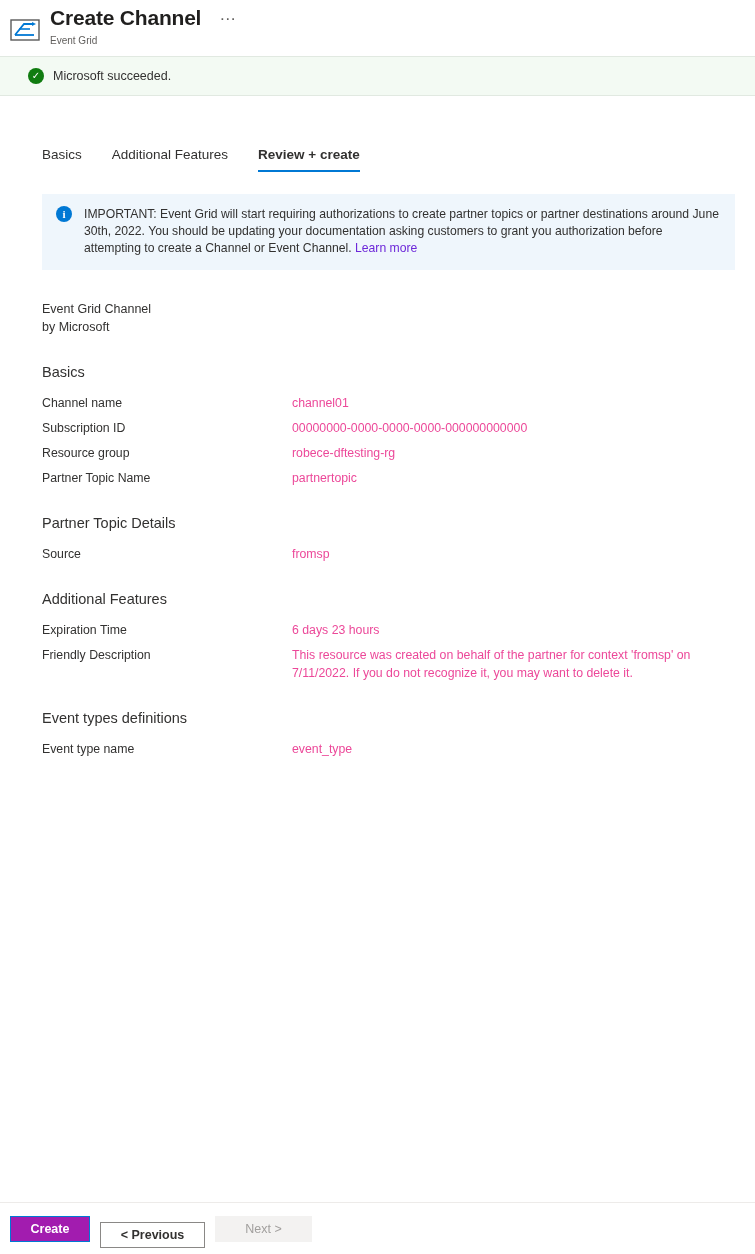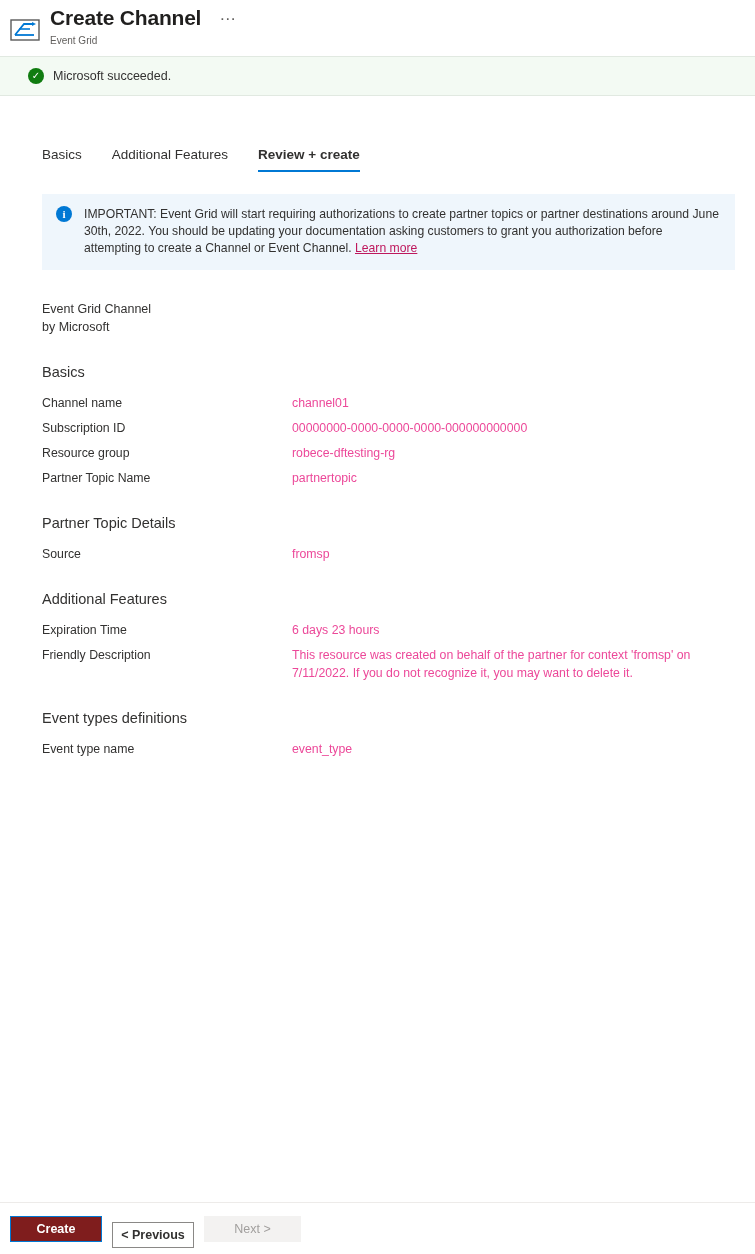--- a/index.html
+++ b/index.html
@@ -128,22 +128,21 @@
     margin-right: 12px;
     flex: 0 0 auto;
     font-family: "Liberation Serif", serif;
   }
   .info-text {
     font-size: 12.2px;
     line-height: 17px;
     color: #323130;
   }
   .link {
-    color: #be185d;
-    text-decoration: underline;
+    color: #6d28d9;
     cursor: pointer;
   }
 
   .offer-block { margin-top: 30px; }
   .offer-name { font-size: 12.5px; color: #323130; line-height: 18px; }
   .offer-pub { font-size: 12.5px; color: #323130; line-height: 18px; }
 
   .section {
     margin-top: 28px;
   }
@@ -186,28 +185,28 @@
     font-family: "Liberation Sans", sans-serif;
     border: 1px solid #8a8886;
     background: #ffffff;
     color: #323130;
     padding: 0 14px;
     margin-right: 10px;
     cursor: pointer;
     line-height: 24px;
   }
   .btn.primary {
-    background: #7f1d1d;
+    background: #a21caf;
     border-color: #0078d4;
     color: #ffffff;
     font-weight: bold;
-    width: 92px;
+    width: 80px;
     padding: 0;
   }
-  .btn.prev { width: 82px; padding: 0; font-weight: bold; margin-top: 12px; }
+  .btn.prev { width: 105px; padding: 0; font-weight: bold; margin-top: 12px; }
   .btn.next {
     width: 97px; padding: 0;
     background: #f3f2f1;
     border-color: #f3f2f1;
     color: #a19f9d;
     cursor: default;
   }
 </style>
 </head>
 <body>

